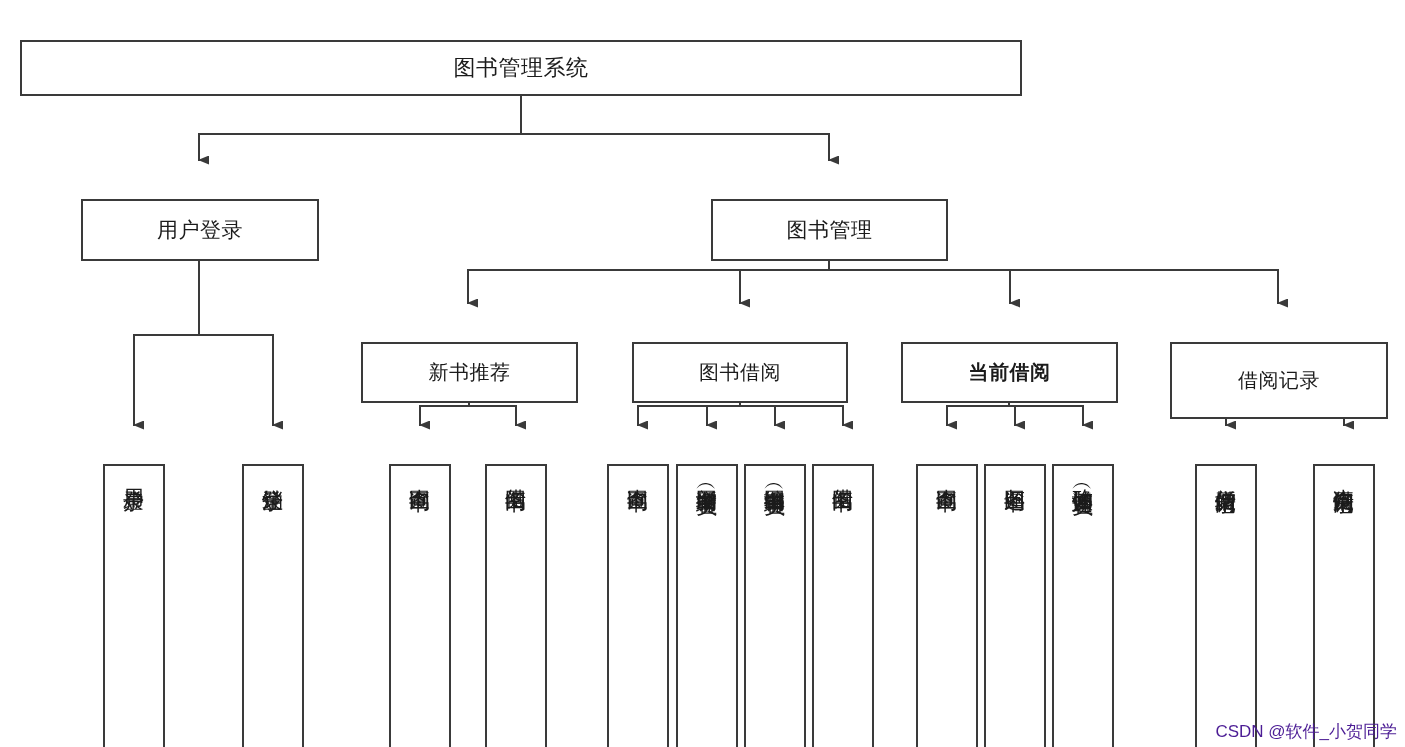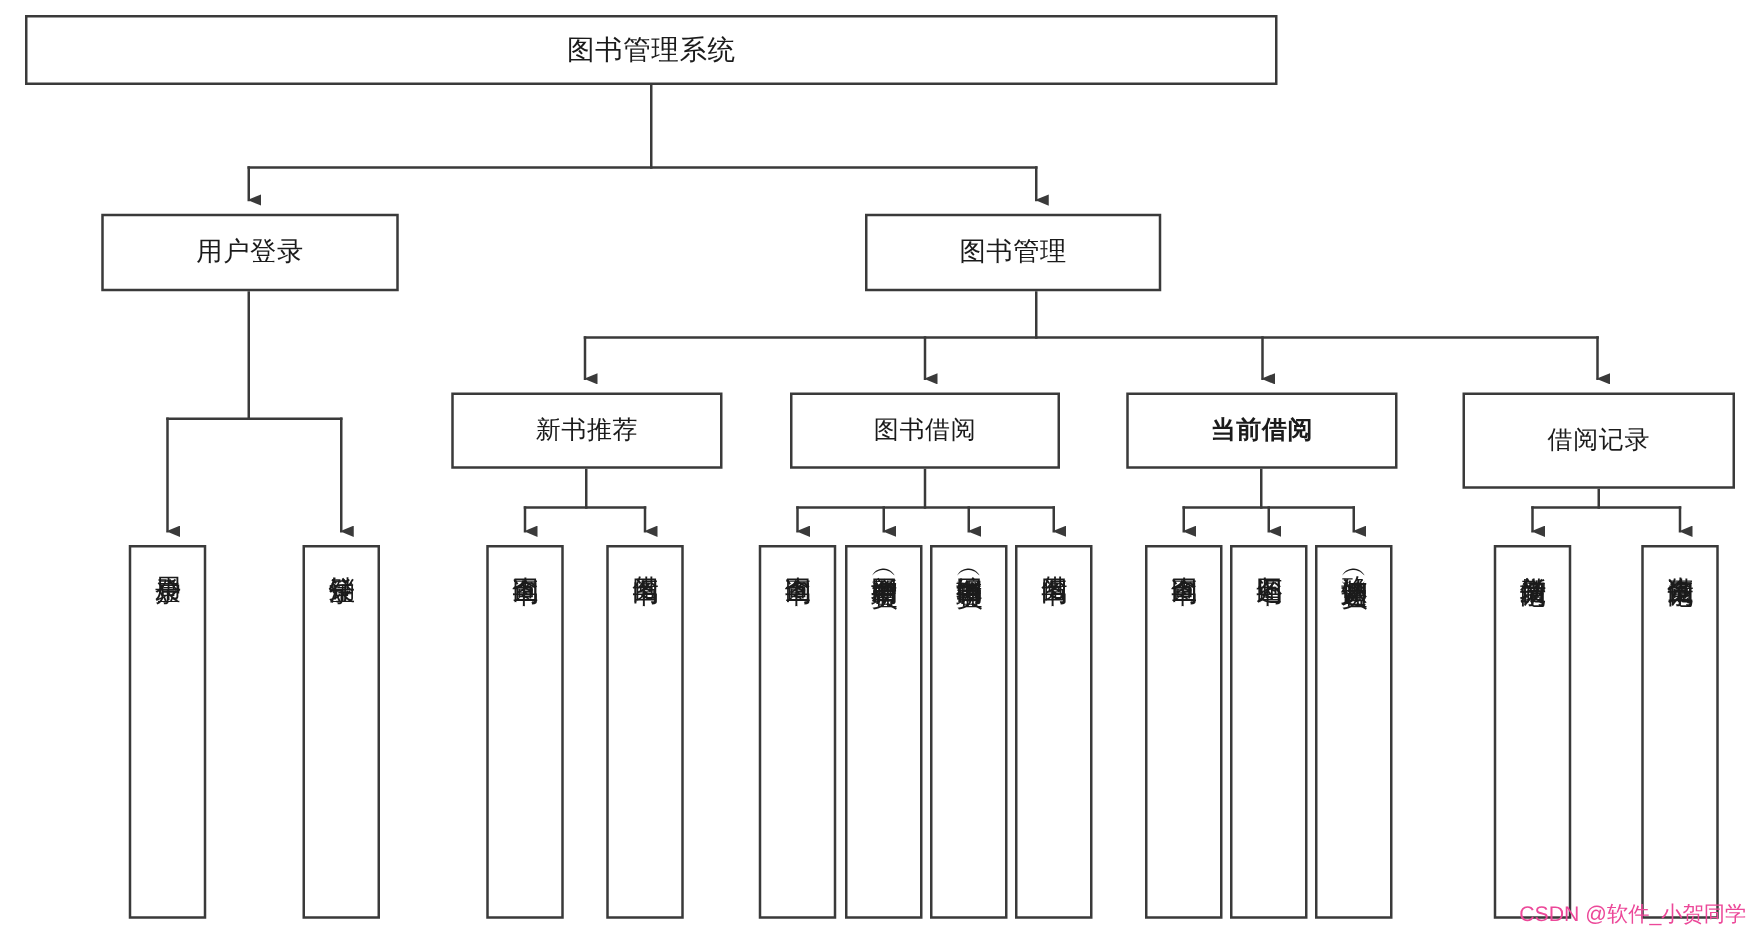--- a/index.html
+++ b/index.html
@@ -27,20 +27,21 @@
   }
   .node-box {
     position: absolute;
     box-sizing: border-box;
     border: 2px solid #3a3a3a;
     background: #ffffff;
     display: flex;
     align-items: center;
     justify-content: center;
     color: #1b1b1b;
+    margin-top: 28px;
   }
   .node-label {
     display: block;
     text-align: center;
     line-height: 1.08;
     letter-spacing: 0.5px;
     white-space: nowrap;
   }
   .node-root .node-label {
     font-size: 22px;
@@ -62,21 +63,21 @@
     line-height: 1.0;
     letter-spacing: 1px;
     white-space: normal;
     max-height: 288px;
   }
   #watermark {
     position: absolute;
     right: 8px;
     bottom: 4px;
     font-size: 17px;
-    color: #ec4899;
+    color: #4c1d95;
     white-space: nowrap;
     user-select: none;
   }
 </style>
 </head>
 <body>
 
 <div id="diagram-canvas">
 
   <svg id="diagram-svg" viewBox="0 0 1405 747" xmlns="http://www.w3.org/2000/svg">
@@ -122,21 +123,21 @@
       </g>
   </svg>
 
   <div class="node-box node-root" style="left: 20px; top: 12px; width: 1002px; height: 56px;">
     <span class="node-label">图书管理系统</span>
   </div>
 
   <div class="node-box node-l1" style="left: 81px; top: 171px; width: 238px; height: 62px;">
     <span class="node-label">用户登录</span>
   </div>
-  <div class="node-box node-l1" style="left: 692px; top: 171px; width: 237px; height: 62px;">
+  <div class="node-box node-l1" style="left: 711px; top: 171px; width: 237px; height: 62px;">
     <span class="node-label">图书管理</span>
   </div>
 
   <div class="node-box node-l2" style="left: 632px; top: 314px; width: 216px; height: 61px;">
     <span class="node-label">图书借阅</span>
   </div>
   <div class="node-box node-l2" style="left: 361px; top: 314px; width: 217px; height: 61px;">
     <span class="node-label">新书推荐</span>
   </div>
   <div class="node-box node-l2" style="left: 901px; top: 314px; width: 217px; height: 61px; font-weight: bold;">

